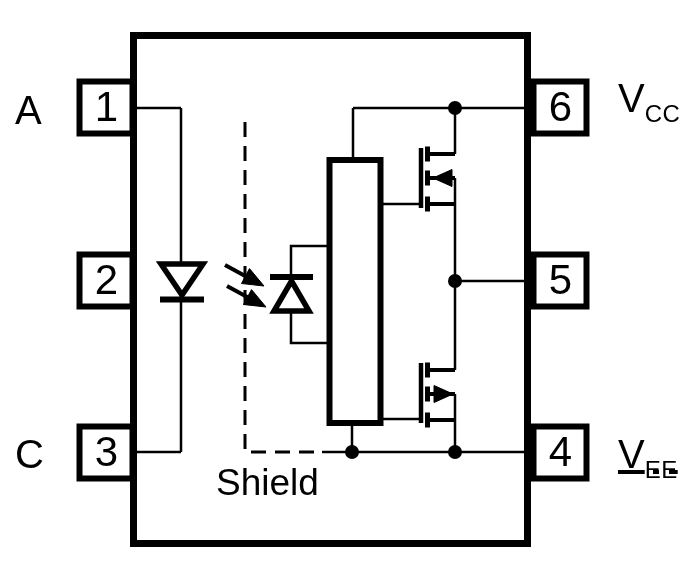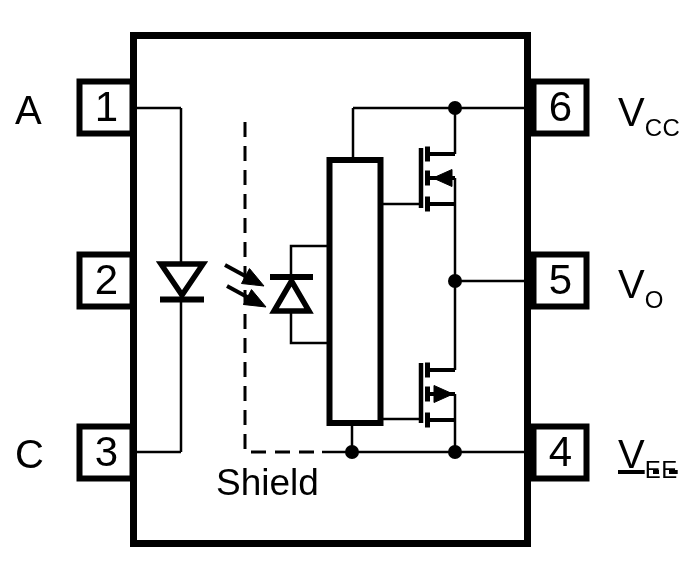--- a/index.html
+++ b/index.html
@@ -122,25 +122,22 @@
   <div class="pin-num pin-left row1">1</div>
   <div class="pin-num pin-left row2">2</div>
   <div class="pin-num pin-left row3">3</div>
   <div class="pin-num pin-right row1">6</div>
   <div class="pin-num pin-right row2">5</div>
   <div class="pin-num pin-right row3">4</div>
 
   <div class="lbl side-lbl" style="left:15px; top:90px;">A</div>
   <div class="lbl side-lbl" style="left:15px; top:434px;">C</div>
 
-  <div class="lbl rail-lbl" style="left:618px; top:92px;">
+  <div class="lbl rail-lbl" style="left:618px; top:78px;">
     <span>V</span><span class="sub">CC</span>
-  </div>
-  <div class="lbl rail-lbl" style="left:618px; top:264px;">
-    <span>V</span><span class="sub">O</span>
   </div>
   <div class="lbl rail-lbl" style="left:618px; top:434px;text-decoration:underline;">
     <span>V</span><span class="sub">EE</span>
   </div>
 
   <div class="lbl shield-lbl" style="left:216px; top:464px;text-align:center;">Shield</div>
 
 </div>
 
 </body></html>

